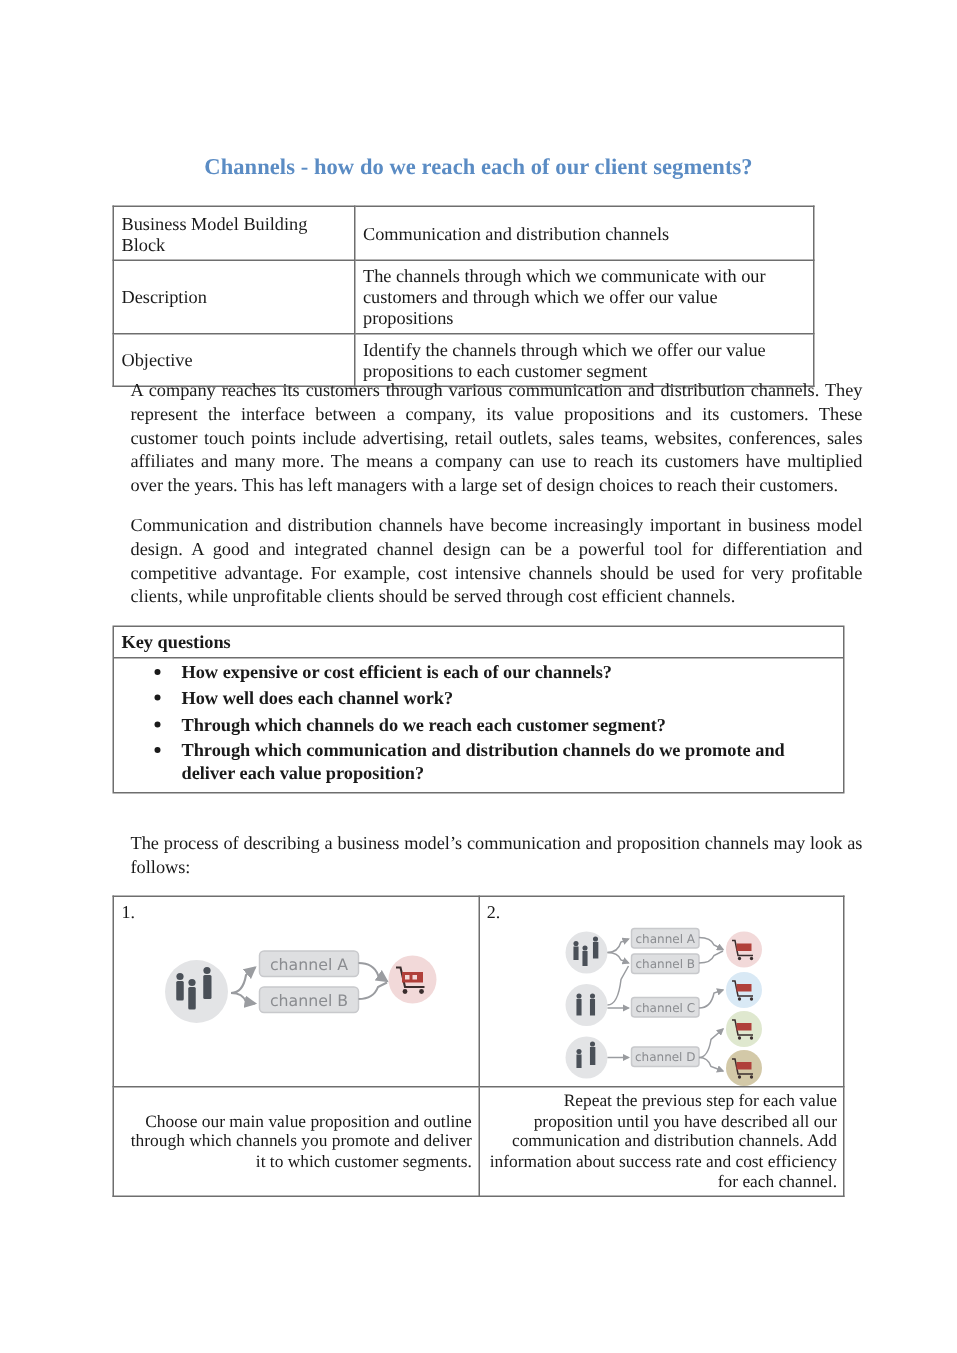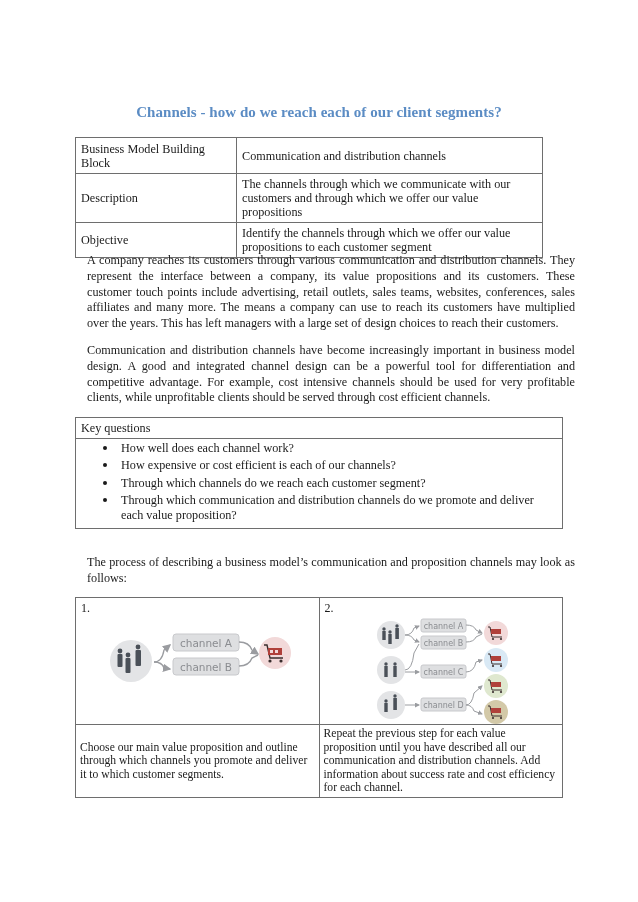--- a/index.html
+++ b/index.html
@@ -27,36 +27,36 @@
     table.info tr.r2 td { height: 28px; }
     table.info tr.r3 td { height: 28px; }
     .para {
       position: absolute; left: 12px; width: 488px; margin: 0;
       font-size: 12.2px; line-height: 15.8px; text-align: justify;
     }
     .p1 { top: 253px; }
     .p2 { top: 343px; }
     .kq {
       position: absolute; left: 0; top: 417px; width: 486px;
-      border: 1px solid #6e6e6e; font-size: 12.2px;
+      border: 1px solid #6e6e6e; font-size: 12.2px; font-weight: bold;
     }
     .kq-head { border-bottom: 1px solid #6e6e6e; padding: 3px 5px; height: 14px; line-height: 14px; }
     .kq ul { margin: 0; padding: 2px 0 3px 0; list-style: none; }
     .kq li { position: relative; padding-left: 45px; padding-right: 10px; line-height: 14.4px; margin: 0 0 3px 0; }
     .kq li .dot {
       position: absolute; left: 27px; top: 5px; width: 4px; height: 4px; border-radius: 50%; background: #1a1a1a;
     }
     .p3 { top: 555px; }
     table.steps {
       position: absolute; left: 0; top: 597px; width: 488px;
       border-collapse: collapse; font-size: 11.6px; line-height: 13.6px;
     }
     table.steps td { border: 1px solid #6e6e6e; width: 50%; vertical-align: top; padding: 0; }
     table.steps tr.img-row td { height: 126px; position: relative; }
-    table.steps tr.cap-row td { height: 55px; text-align: left; vertical-align: middle; padding: 2px 4px; }
+    table.steps tr.cap-row td { height: 55px; text-align: right; vertical-align: middle; padding: 2px 4px; }
     .step-num { position: absolute; left: 5px; top: 4px; font-size: 12px; }
     .diagram { position: absolute; left: 0; top: 0; }
   </style>
 </head>
 <body>
 
 <div class="page">
 
   <h1 class="title">Channels - how do we reach each of our client segments?</h1>
 
@@ -76,22 +76,22 @@
     </tr>
   </tbody>
     </table>
 
   <p class="para p1">A company reaches its customers through various communication and distribution channels. They represent the interface between a company, its value propositions and its customers. These customer touch points include advertising, retail outlets, sales teams, websites, conferences, sales affiliates and many more. The means a company can use to reach its customers have multiplied over the years. This has left managers with a large set of design choices to reach their customers.</p>
   <p class="para p2">Communication and distribution channels have become increasingly important in business model design. A good and integrated channel design can be a powerful tool for differentiation and competitive advantage. For example, cost intensive channels should be used for very profitable clients, while unprofitable clients should be served through cost efficient channels.</p>
 
   <div class="kq">
     <div class="kq-head">Key questions</div>
     <ul>
+      <li><span class="dot"></span><span>How expensive or cost efficient is each of our channels?</span></li>
       <li><span class="dot"></span><span>How well does each channel work?</span></li>
-      <li><span class="dot"></span><span>How expensive or cost efficient is each of our channels?</span></li>
       <li><span class="dot"></span><span>Through which channels do we reach each customer segment?</span></li>
       <li><span class="dot"></span><span>Through which communication and distribution channels do we promote and deliver each value proposition?</span></li>
     </ul>
   </div>
 
   <p class="para p3">The process of describing a business model’s communication and proposition channels may look as follows:</p>
 
   <table class="steps">
     <tbody>
         <tr class="img-row">

